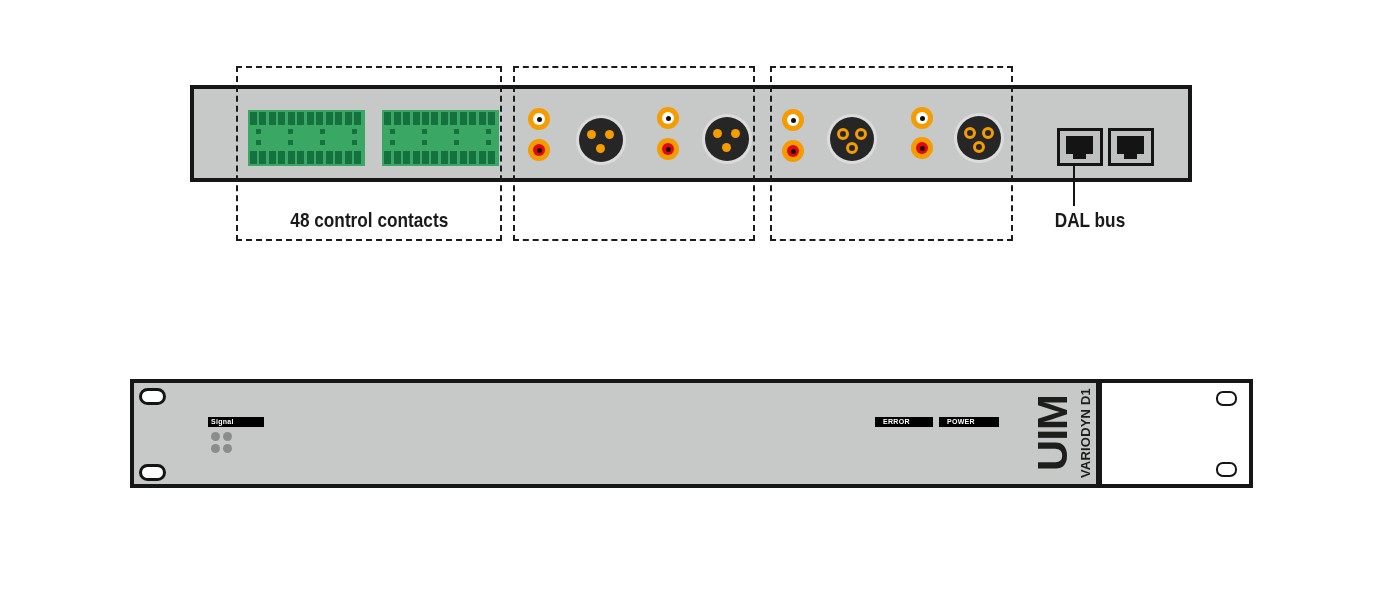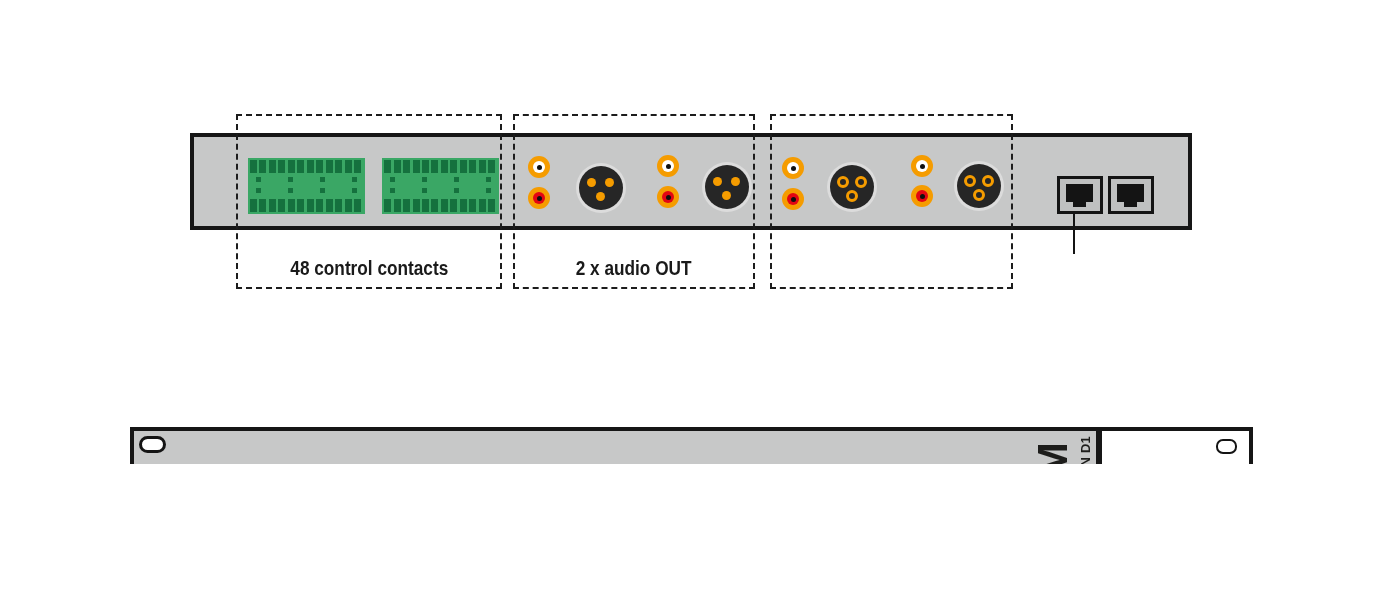--- a/index.html
+++ b/index.html
@@ -1,19 +1,18 @@
 <!DOCTYPE html>
 <html><head>
 <meta charset="utf-8">
 <style>
   html,body{margin:0;padding:0;background:#ffffff;}
   #canvas{
-    position:relative;width:1382px;height:416px;background:#ffffff;overflow:hidden;
+    position:relative;width:1382px;height:591px;background:#ffffff;overflow:hidden;
     font-family:"Liberation Sans","DejaVu Sans",sans-serif;
-    margin-top:48px;
   }
   
   .panel{
     position:absolute;background:#c7c8c8;border:4px solid #161616;box-sizing:border-box;
   }
   #rear-panel{left:190px;top:85px;width:1002px;height:97px;}
   
   .callout{
     position:absolute;border:2px dashed #1c1c1c;box-sizing:border-box;background:transparent;
   }
@@ -228,22 +227,22 @@
       </div>
   </div>
 
   <div id="callout-contacts" class="callout"></div>
   <div id="callout-audio-out" class="callout"></div>
   <div id="callout-audio-in" class="callout"></div>
 
   <div id="label-contacts" class="callout-label">
     <span>48 control contacts</span>
   </div>
-  <div id="label-audio-out" class="callout-label">
-    <span>2 x audio OUT</span>
+  <div id="label-dal" class="callout-label">
+    <span>DAL bus</span>
   </div>
   <div id="leader-dal"></div>
 
   <div id="front-panel" class="panel"></div>
 
   <div id="ear-top-left" class="ear"></div>
   <div id="ear-bottom-left" class="ear"></div>
 
   <div id="signal-bar" class="bar">
     <span>Signal</span>

